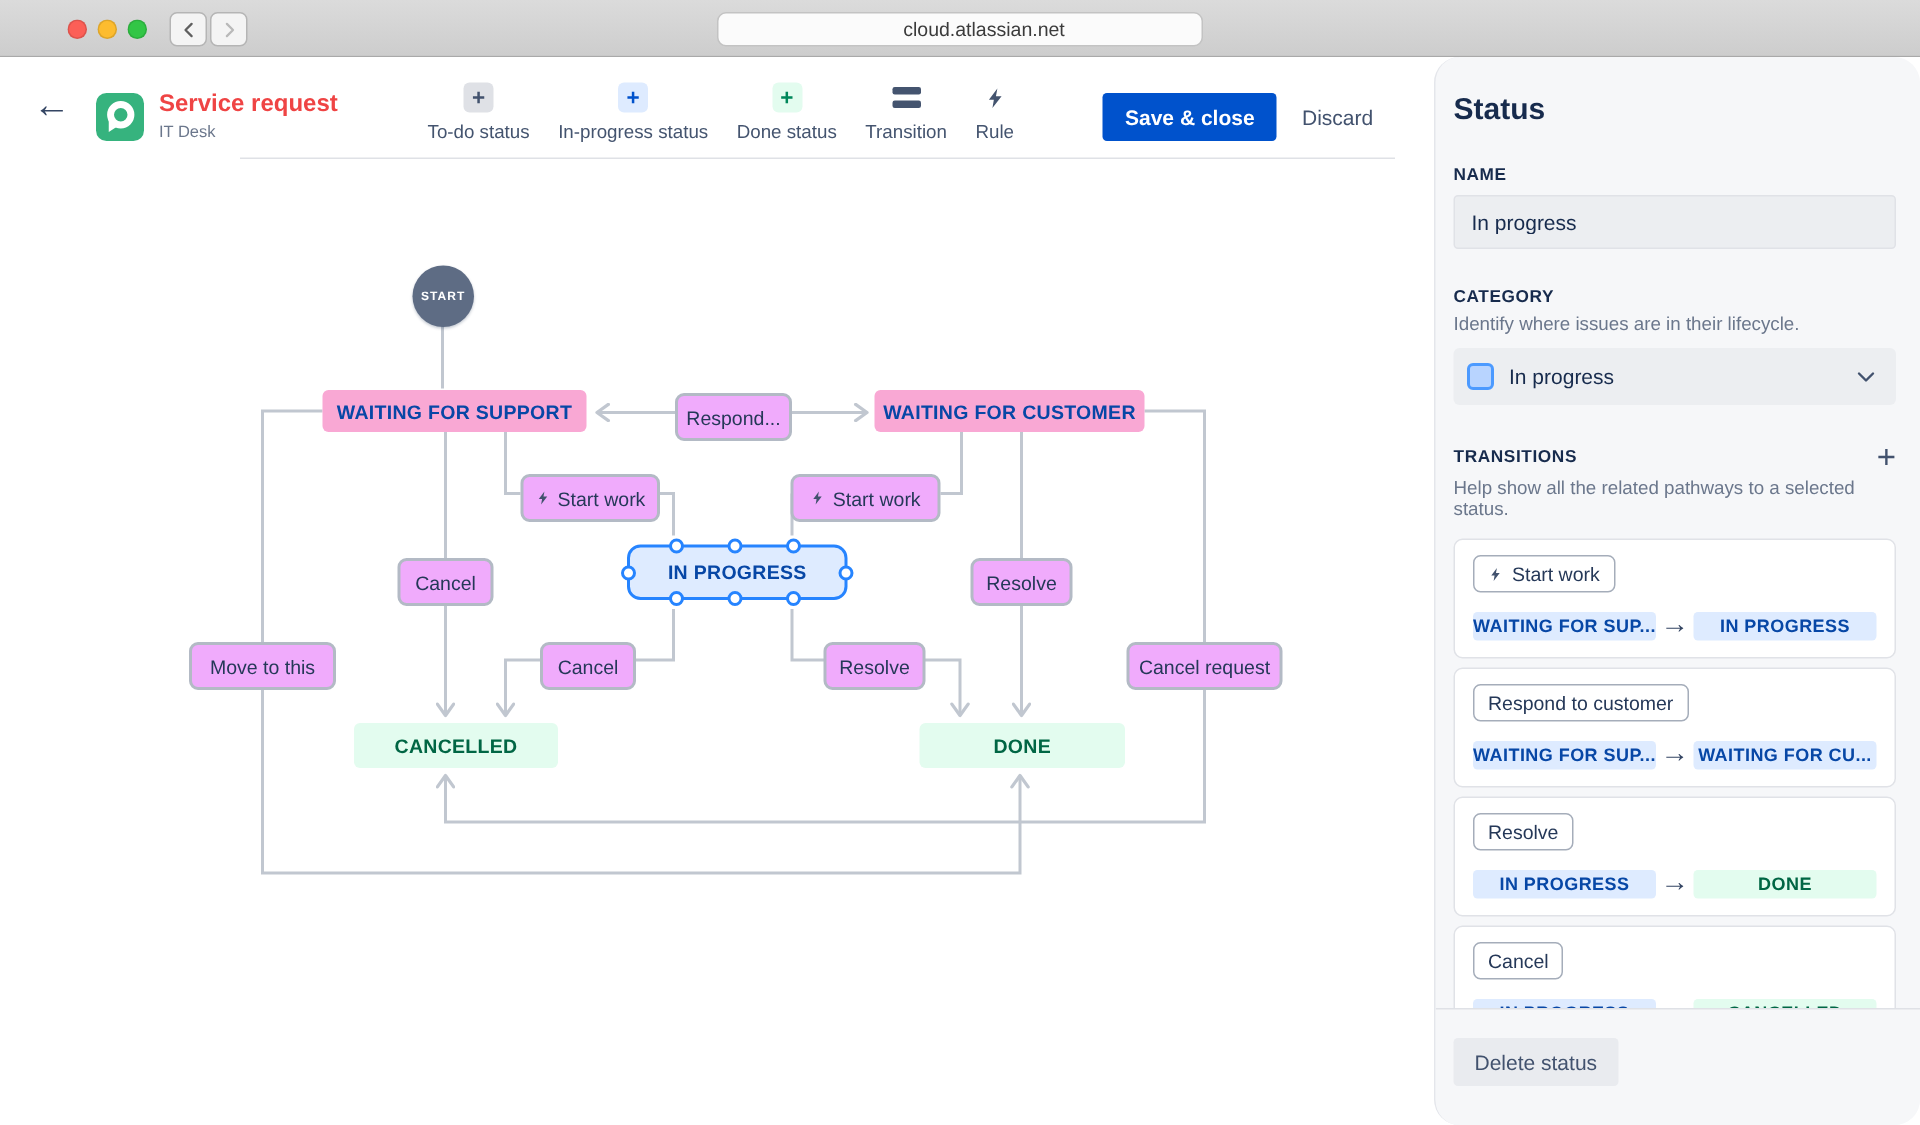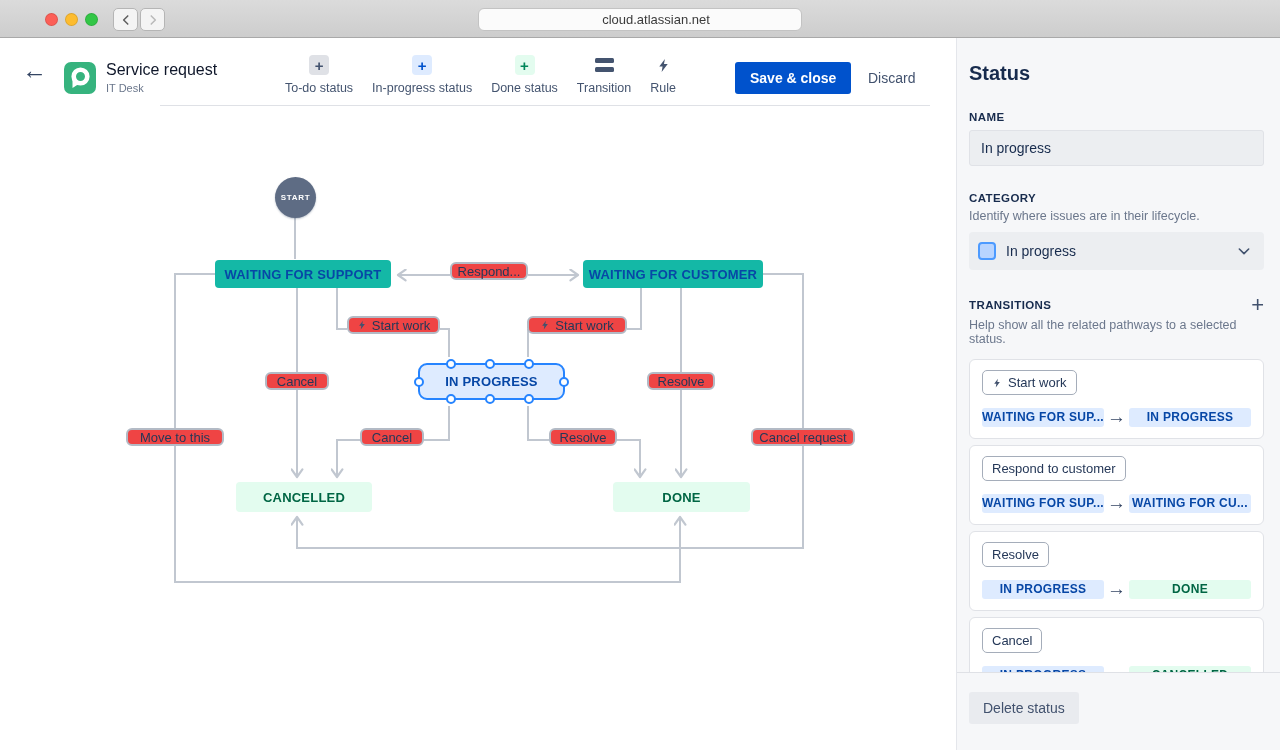--- a/index.html
+++ b/index.html
@@ -17,29 +17,29 @@
     border:1px solid #b5b5b5; border-radius:5px; display:flex; align-items:center; justify-content:center; }
   .navbtn.back { left:113px; }
   .navbtn.fwd  { left:140px; }
   .urlbar { position:absolute; top:8px; left:478px; width:324px; height:23px; background:#fbfbfb;
     border:1px solid #c3c3c3; border-radius:6px; font-size:13px; color:#3b3b3b;
     display:flex; align-items:center; justify-content:center;padding-left:32px; }
 
   
   .main { position:absolute; top:38px; left:0; width:956px; bottom:0; background:#fff; }
   .sidebar { position:absolute; top:38px; left:956px; right:0; bottom:0; background:#f6f7f9;
-    border-left:1px solid #e4e6eb; padding:0 16px 0 12px; overflow:hidden; }
+    border-left:1px solid #e4e6eb; padding:0 16px 0 12px; overflow:hidden;border-radius:17px; }
 
   
   .ed-header { position:absolute; top:0; left:0; right:0; height:68px; background:#fff; }
   .ed-header .divider { position:absolute; left:160px; width:770px; bottom:0; height:1px; background:#dfe1e6; }
   .back-arrow { position:absolute; left:22px; top:18px; font-size:25px; color:#344563; cursor:pointer; }
   .proj-icon { position:absolute; left:64px; top:24px; width:32px; height:32px; border-radius:7px; background:#36b37e; }
   .titles { position:absolute; left:106px; top:23px; }
-  .titles .t1 { font-size:16px; font-weight:normal; color:#0f172a; }
+  .titles .t1 { font-size:16px; font-weight:bold; color:#ef4444; }
   .titles .t2 { font-size:11px; color:#6b778c; margin-top:3px; }
   .toolbar { position:absolute; left:285px; top:17px; display:flex; gap:19px; align-items:flex-start; }
   .tb-item { display:flex; flex-direction:column; align-items:center; cursor:pointer; }
   .tb-item .lbl { font-size:12.5px; color:#44546f; margin-top:6px; white-space:nowrap; }
   .plus { width:20px; height:20px; border-radius:4px; font-size:15px; font-weight:bold;
     display:flex; align-items:center; justify-content:center; }
   .plus.todo { background:#dfe1e6; color:#42526e; }
   .plus.inprogress { background:#deebff; color:#0052cc; }
   .plus.done { background:#e3fcef; color:#00875a; }
   .bars { width:19px; height:20px; display:flex; flex-direction:column; justify-content:center; gap:4px; }
@@ -49,30 +49,30 @@
     color:#fff; font-size:14px; font-weight:bold; border:none; border-radius:3px;
     display:flex; align-items:center; cursor:pointer; }
   .discard-btn { position:absolute; left:860px; top:24px; height:32px; padding:0 8px; background:transparent;
     color:#42526e; font-size:14px; border:none; border-radius:3px; display:flex; align-items:center; cursor:pointer; }
 
   
   .canvas { position:absolute; top:68px; left:0; right:0; bottom:0; background:#fff; }
   .edges { position:absolute; top:0; left:0; z-index:1; }
   .node { position:absolute; z-index:2; display:flex; align-items:center; justify-content:center;
     font-weight:bold; font-size:13px; letter-spacing:.2px; border-radius:4px; cursor:pointer; }
-  .status-blue { background:#14b8a6; color:#0747a6; }
+  .status-blue { background:#f9a8d4; color:#0747a6; }
   .status-green { background:#e3fcef; color:#006644; }
   .status-selected { background:#deebff; color:#0747a6; border:2px solid #2684ff; border-radius:9px; }
   .node-start { background:#5e6c84; color:#fff; border-radius:50%; font-size:8px; letter-spacing:.7px;
     box-shadow:0 1px 2px rgba(9,30,66,.25); }
   .handle { position:absolute; width:10px; height:10px; background:#fff; border:2px solid #2684ff; border-radius:50%; }
   .h-t1 { top:-6px; left:26px; } .h-t2 { top:-6px; left:65px; } .h-t3 { top:-6px; left:104px; }
   .h-b1 { bottom:-6px; left:26px; } .h-b2 { bottom:-6px; left:65px; } .h-b3 { bottom:-6px; left:104px; }
   .h-l { top:12px; left:-6px; } .h-r { top:12px; right:-6px; }
-  .tlabel { position:absolute; z-index:3; height:18px; background:#ef4444; border:2px solid #b3bac5;
+  .tlabel { position:absolute; z-index:3; height:32px; background:#f0abfc; border:2px solid #b3bac5;
     border-radius:6px; display:flex; align-items:center; justify-content:center; gap:5px;
     font-size:13px; color:#253858; cursor:pointer; white-space:nowrap; }
 
   
   .sb-title { margin-top:24px; font-size:20px; font-weight:600; color:#172b4d; }
   .sb-label { margin-top:26px; font-size:11.5px; font-weight:bold; letter-spacing:.4px; color:#172b4d; }
   .sb-input { margin-top:7px; width:100%; height:36px; background:#eceef1; border:1px solid #e0e2e7;
     border-radius:3px; font-size:14px; color:#172b4d; padding:0 11px;
     font-family:"Liberation Sans","DejaVu Sans",sans-serif; }
   .sb-desc { margin-top:5px; font-size:12.5px; color:#6b778c; }

